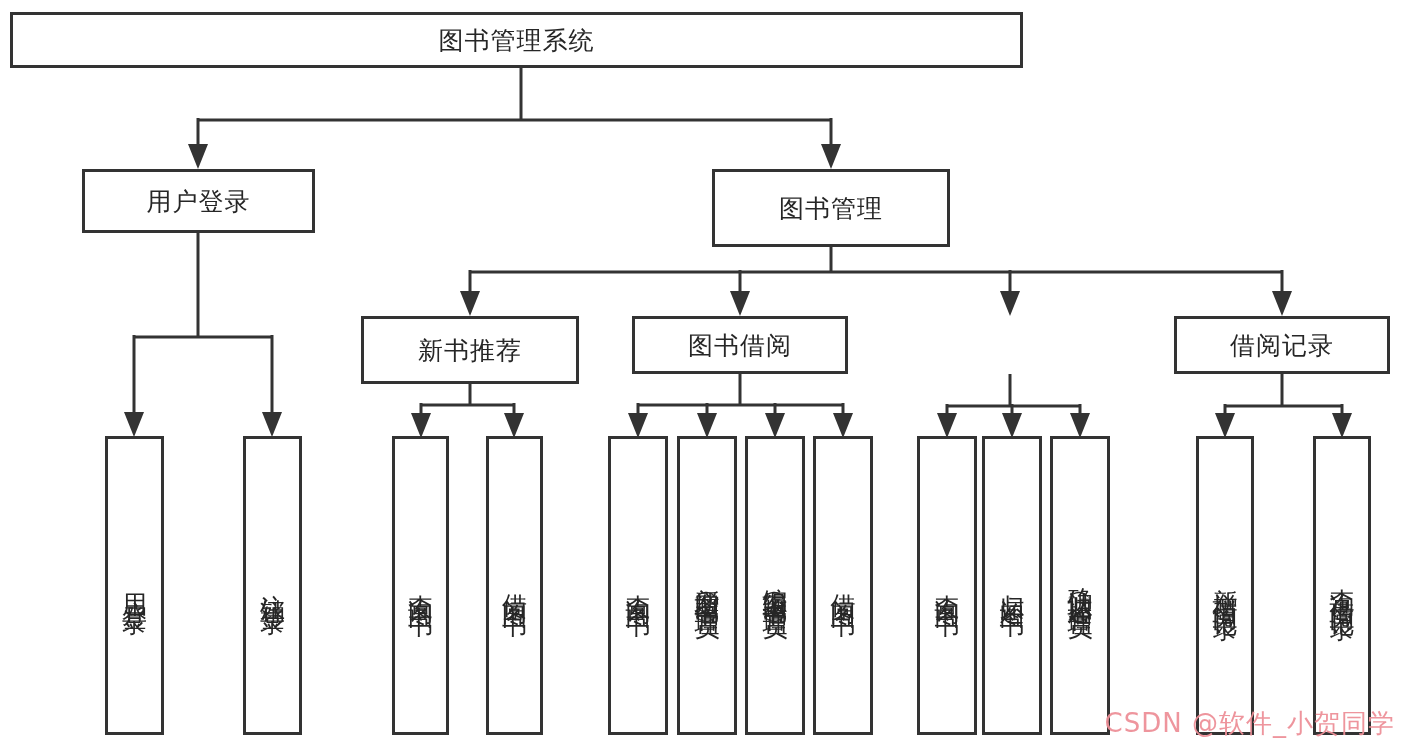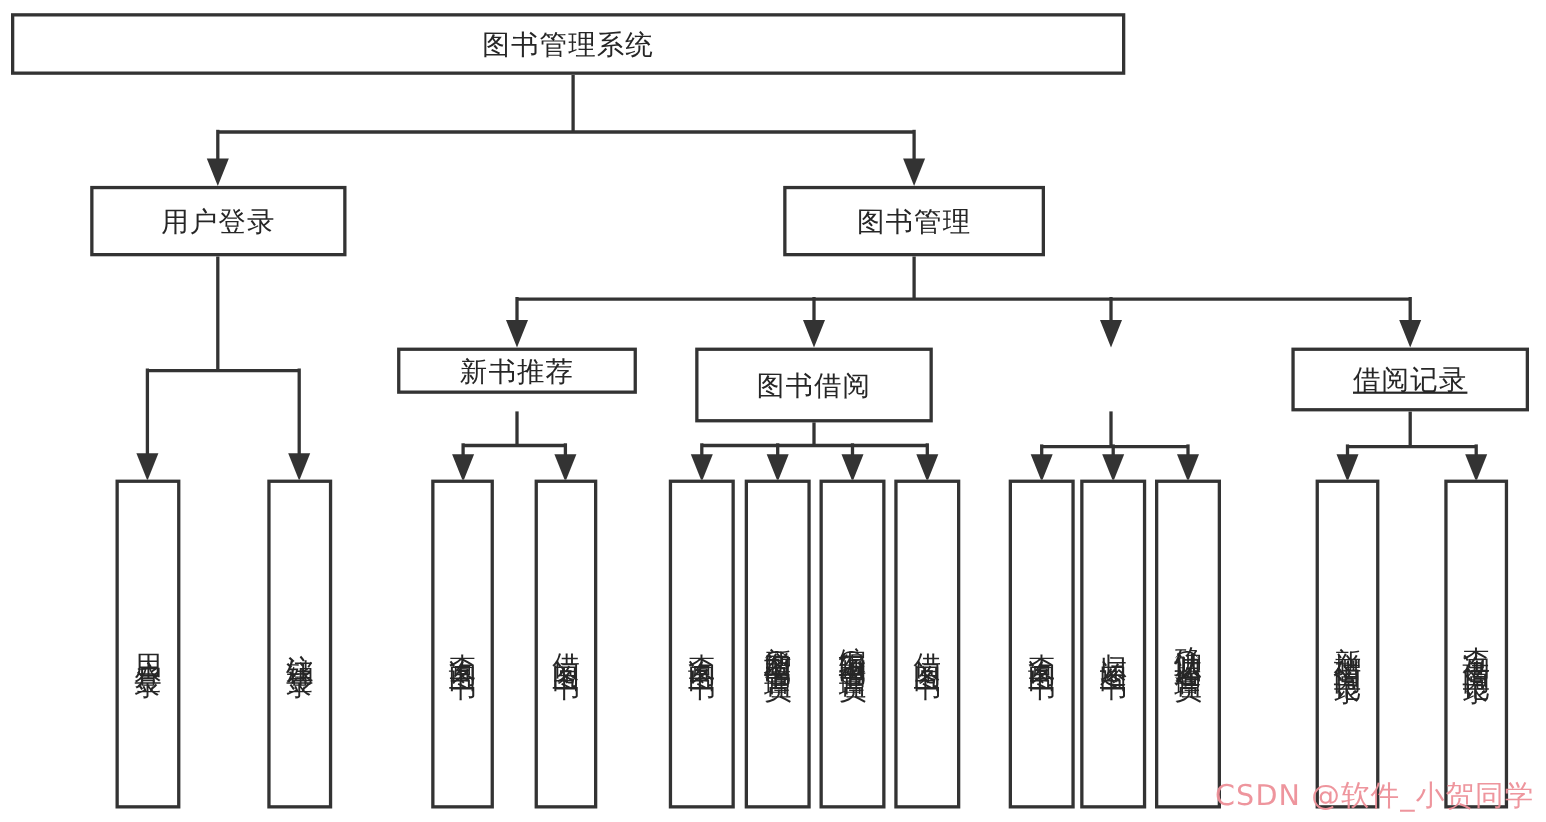--- a/index.html
+++ b/index.html
@@ -134,25 +134,25 @@
       <path d="M1080 438 l-10 -25 h20 z"></path>
 
       <path d="M1225 438 l-10 -25 h20 z"></path>
       <path d="M1342 438 l-10 -25 h20 z"></path>
     </g>
   </svg>
 
   <div class="node h" style="left:10px; top:12px; width:1013px; height:56px;">图书管理系统</div>
 
   <div class="node h" style="left:82px; top:169px; width:233px; height:64px;">用户登录</div>
-  <div class="node h" style="left:712px; top:169px; width:238px; height:64px;">图书管理</div>
+  <div class="node h" style="left:712px; top:169px; width:238px; height:78px;">图书管理</div>
 
-  <div class="node h" style="left:361px; top:316px; width:218px; height:42px;">新书推荐</div>
-  <div class="node h" style="left:632px; top:316px; width:216px; height:68px;">图书借阅</div>
-  <div class="node h" style="left:1174px; top:316px; width:216px; height:58px;text-decoration:underline;">借阅记录</div>
+  <div class="node h" style="left:361px; top:316px; width:218px; height:68px;">新书推荐</div>
+  <div class="node h" style="left:632px; top:316px; width:216px; height:58px;">图书借阅</div>
+  <div class="node h" style="left:1174px; top:316px; width:216px; height:58px;">借阅记录</div>
 
   <div class="node v" style="left:105px; top:436px; width:59px; height:299px;">用户登录</div>
   <div class="node v" style="left:243px; top:436px; width:59px; height:299px;">注销登录</div>
 
   <div class="node v" style="left:392px; top:436px; width:57px; height:299px;">查询图书</div>
   <div class="node v" style="left:486px; top:436px; width:57px; height:299px;">借阅图书</div>
 
   <div class="node v" style="left:608px; top:436px; width:60px; height:299px;">查询图书</div>
   <div class="node v tight" style="left:677px; top:436px; width:60px; height:299px;">新增图书（管理员）</div>
   <div class="node v tight" style="left:745px; top:436px; width:60px; height:299px;">编辑图书（管理员）</div>

